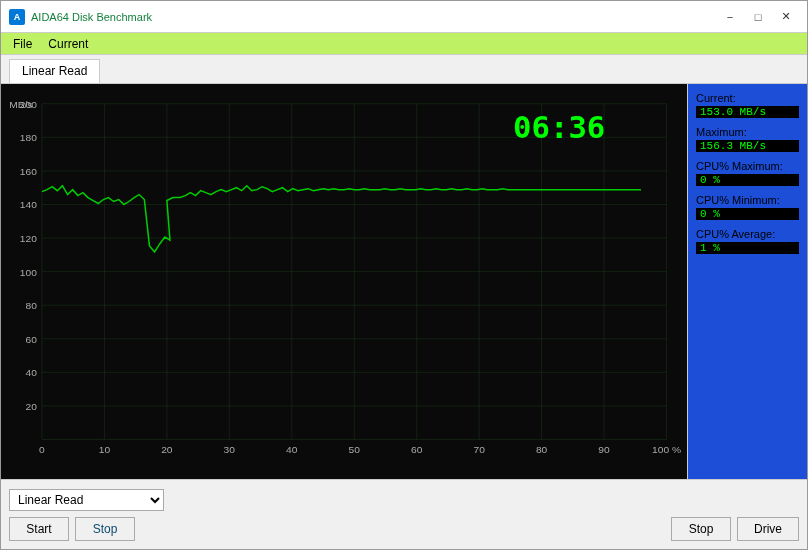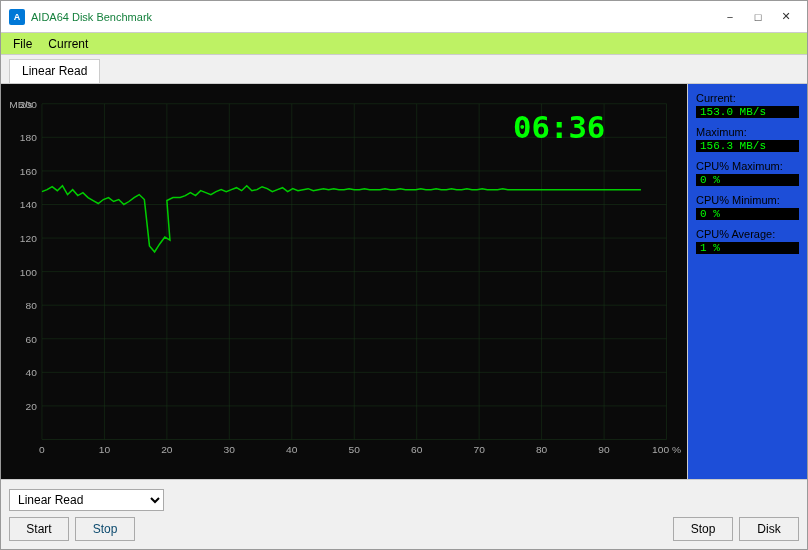--- a/index.html
+++ b/index.html
@@ -297,16 +297,16 @@
     <div class="bottom-row1">
       <select style="width:155px;">
         <option>Linear Read</option>
       </select>
     </div>
     <div class="bottom-row2">
       <button class="btn">Start</button>
       <button class="btn" disabled="">Stop</button>
       <div class="spacer"></div>
       <button class="btn">Stop</button>
-      <button class="btn">Disk</button>
+      <button class="btn">Drive</button>
     </div>
   </div>
 </div>
 
 </body></html>

